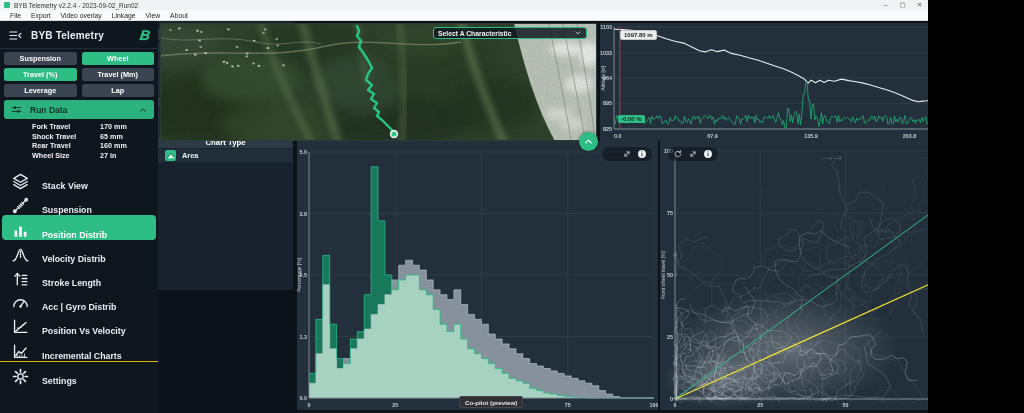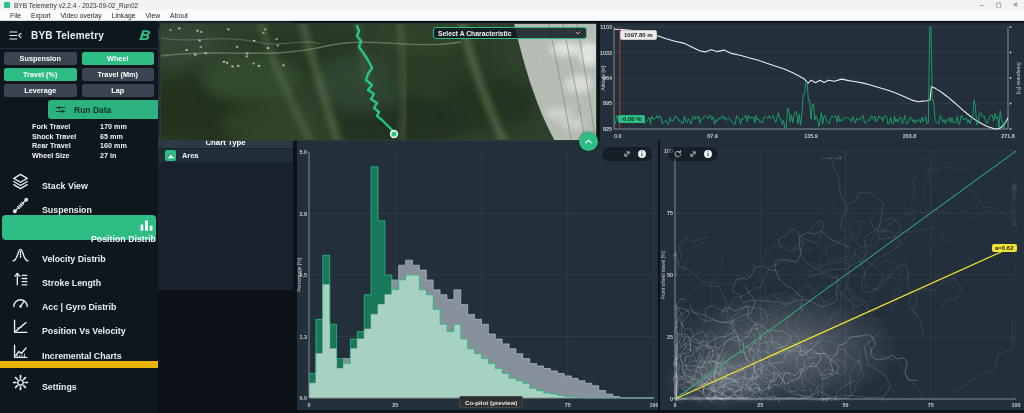--- a/index.html
+++ b/index.html
@@ -1,16 +1,16 @@
 <!DOCTYPE html>
 <html><head>
 <meta charset="utf-8">
 <style>
   html,body{margin:0;padding:0;background:#000;}
-  .window{position:relative;width:1024px;height:413px;background:#0ea5e9;overflow:hidden;
+  .window{position:relative;width:928px;height:413px;background:#0ea5e9;overflow:hidden;
           font-family:"Liberation Sans",sans-serif;-webkit-font-smoothing:antialiased;}
   
   .titlebar{position:absolute;top:0;left:0;right:0;height:10px;background:#f0f2f4;
             display:flex;align-items:center;font-size:6.5px;color:#333;}
   .app-icon{width:6px;height:6px;background:#2ebd85;border-radius:1px;margin:0 4px 0 4px;flex:0 0 auto;}
   .win-controls{margin-left:auto;display:flex;}
   .win-btn{width:17px;text-align:center;font-size:6.5px;color:#555;line-height:10px;}
   .menubar{position:absolute;top:10px;left:0;right:0;height:10px;background:#fafbfc;
            border-bottom:1px solid #dadde0;display:flex;align-items:center;gap:10px;
            padding-left:10px;font-size:6.8px;color:#1e1e1e;}
@@ -24,34 +24,34 @@
   .byb-logo{margin-left:auto;margin-right:8px;font-size:14px;font-weight:bold;font-style:italic;
             color:#2ebd85;transform:skewX(-8deg);text-shadow:0 0 1px #2ebd85;}
   .sb-divider{position:absolute;top:27px;left:0;width:100%;border-top:1px solid #222d38;}
   .toggle-grid{position:absolute;top:31px;left:4px;width:150px;display:grid;
                grid-template-columns:1fr 1fr;gap:3px 5px;}
   .tbtn{height:13px;border-radius:2.5px;background:#3b4551;color:#fff;font-size:7.3px;font-weight:bold;
         display:flex;align-items:center;justify-content:center;white-space:nowrap;}
   .tbtn.active{background:#2ebd85;}
   .run-header{position:absolute;top:79px;left:4px;width:150px;height:19px;border-radius:3px;
               background:#2bb27e;color:#103326;display:flex;align-items:center;
-              font-size:8.5px;font-weight:bold;margin-left:44px;}
+              font-size:8.5px;font-weight:bold;}
   .run-header .ic{width:13px;height:13px;margin:0 7px 0 6px;}
   .run-header .chev{margin-left:auto;margin-right:6px;width:10px;height:10px;}
   .run-rows{position:absolute;top:101px;left:0;width:158px;margin-left:24px;}
   .run-row{position:relative;height:9.5px;font-size:7.2px;font-weight:bold;color:#f2f5f7;}
   .run-row .lab{position:absolute;left:8px;top:0;}
   .run-row .val{position:absolute;left:76px;top:0;}
   .nav{position:absolute;top:146px;left:0;width:158px;}
   .nav-item{position:relative;height:24.2px;display:flex;align-items:flex-end;color:#e9eef2;}
   .nav-item .ic{width:19px;height:19px;margin-left:11px;flex:0 0 auto;}
   .nav-item .nlab{margin-left:12px;font-size:8.8px;font-weight:bold;white-space:nowrap;}
-  .nav-item.active{background:#2ebd85;border-radius:4px;margin:0 2px;color:#ffffff;flex-direction:column;}
+  .nav-item.active{background:#2ebd85;border-radius:4px;margin:0 2px;color:#ffffff;}
   .nav-item.active .ic{margin-left:9px;}
-  .nav-item.divided{border-top:7px solid #eab308;}
+  .nav-item.divided{border-top:1px solid #eab308;}
   
   .content{position:absolute;left:158px;top:0;width:866px;height:100%;}
   .panel{position:absolute;background:#232f3a;}
   .map-panel{left:2px;top:2px;width:437px;height:118px;background:#24331f;border:1px solid #2c3c38;box-sizing:border-box;}
   .alt-panel{left:442px;top:2px;width:424px;height:118px;}
   .ctrl-panel{left:2px;top:120px;width:135px;height:269px;background:#19232d;padding-top:8px;box-sizing:border-box;}
   .hist-panel{left:139px;top:120px;width:361px;height:269px;}
   .scatter-panel{left:502px;top:120px;width:364px;height:269px;}
   .map-dropdown{position:absolute;left:272px;top:3px;width:154px;height:12px;box-sizing:border-box;
       border:1px solid #2ebd85;border-radius:3px;background:rgba(14,22,30,.82);color:#f2f5f7;

